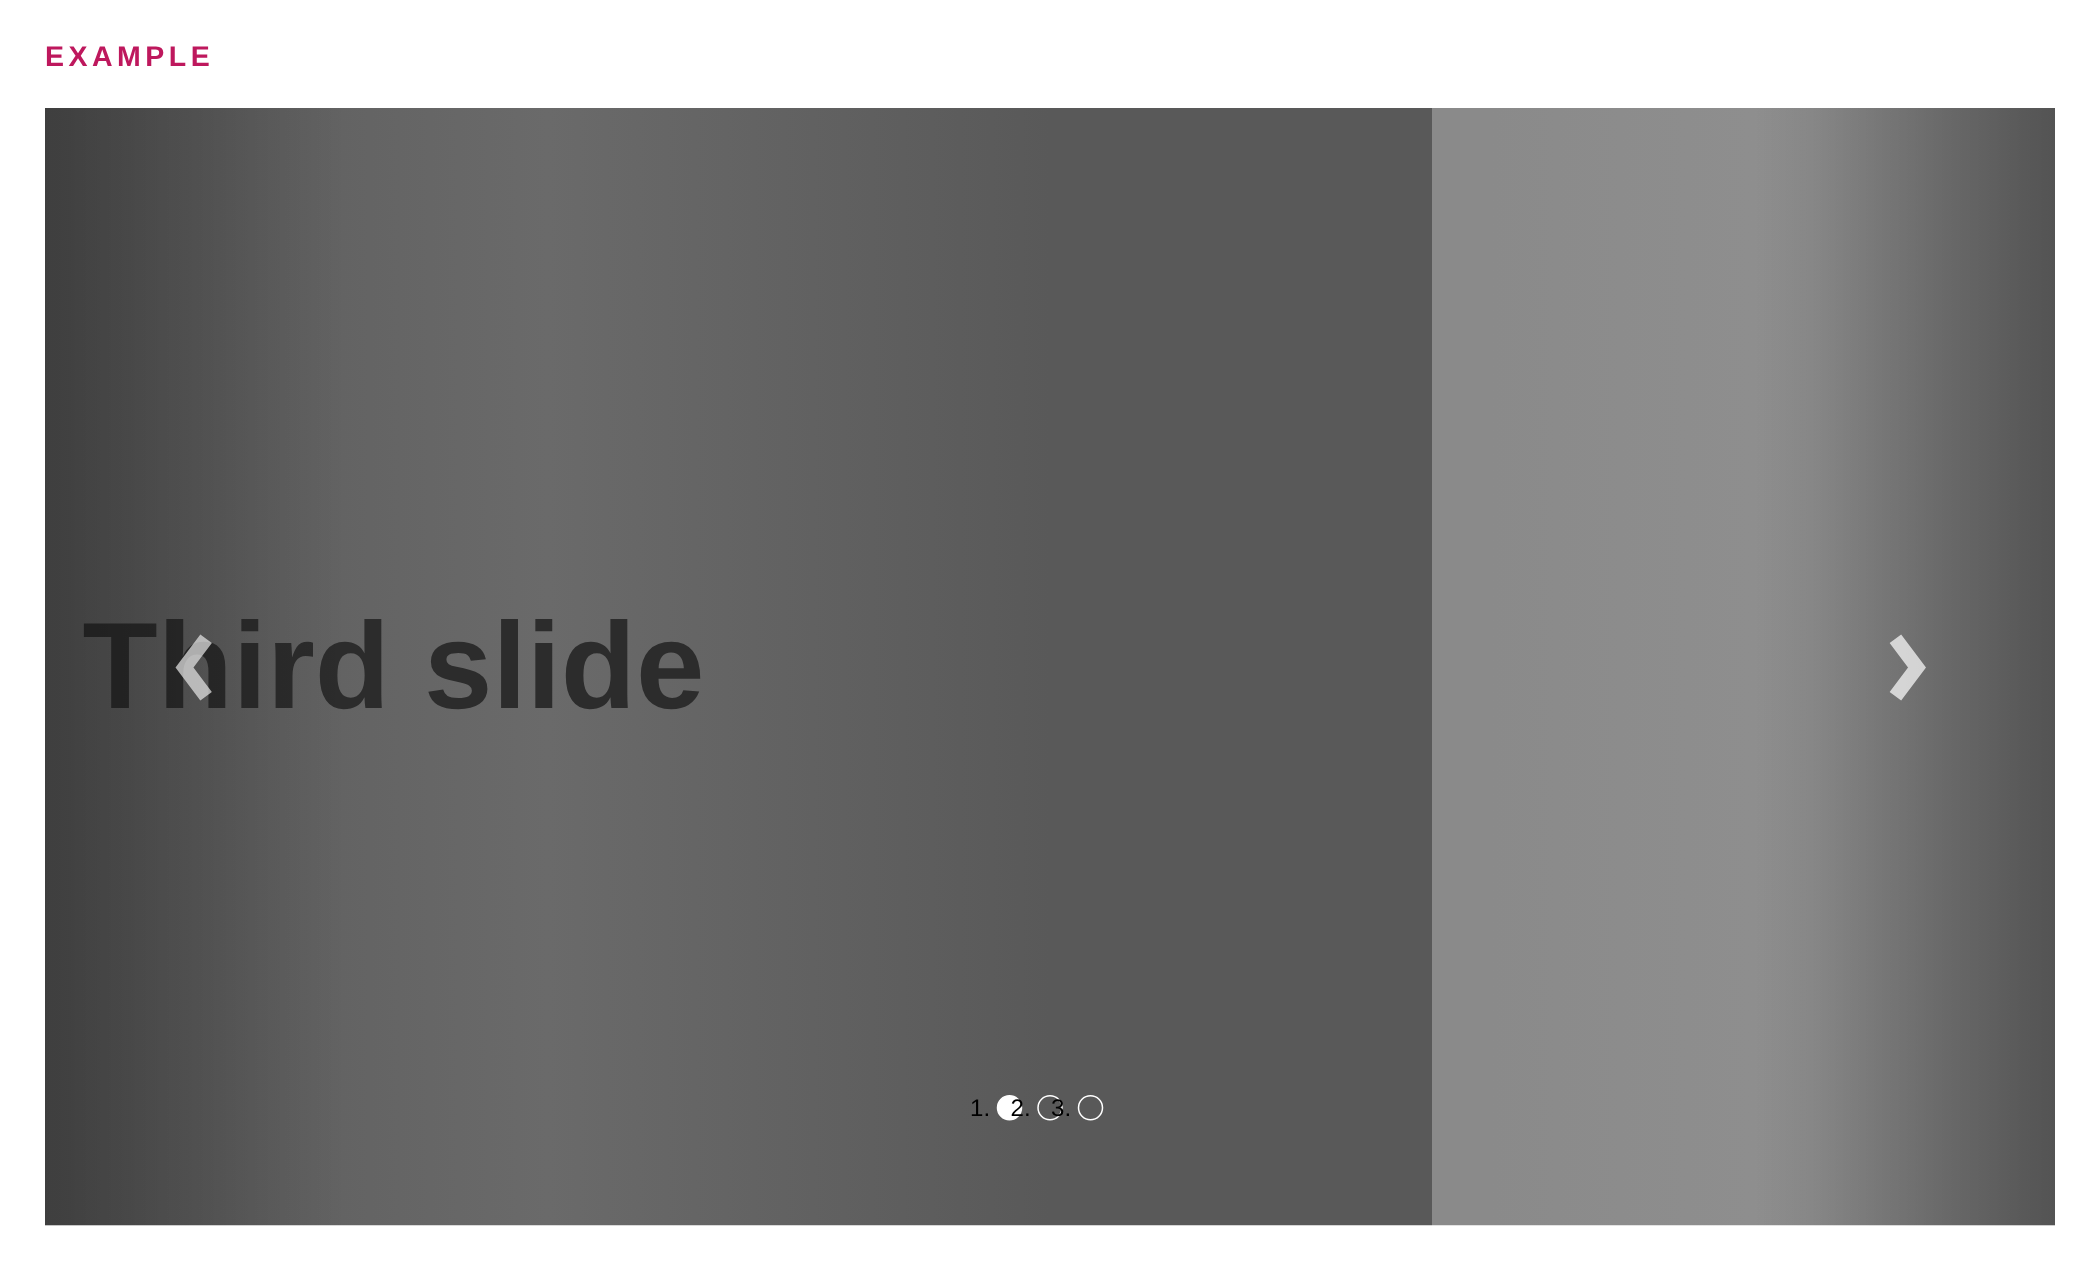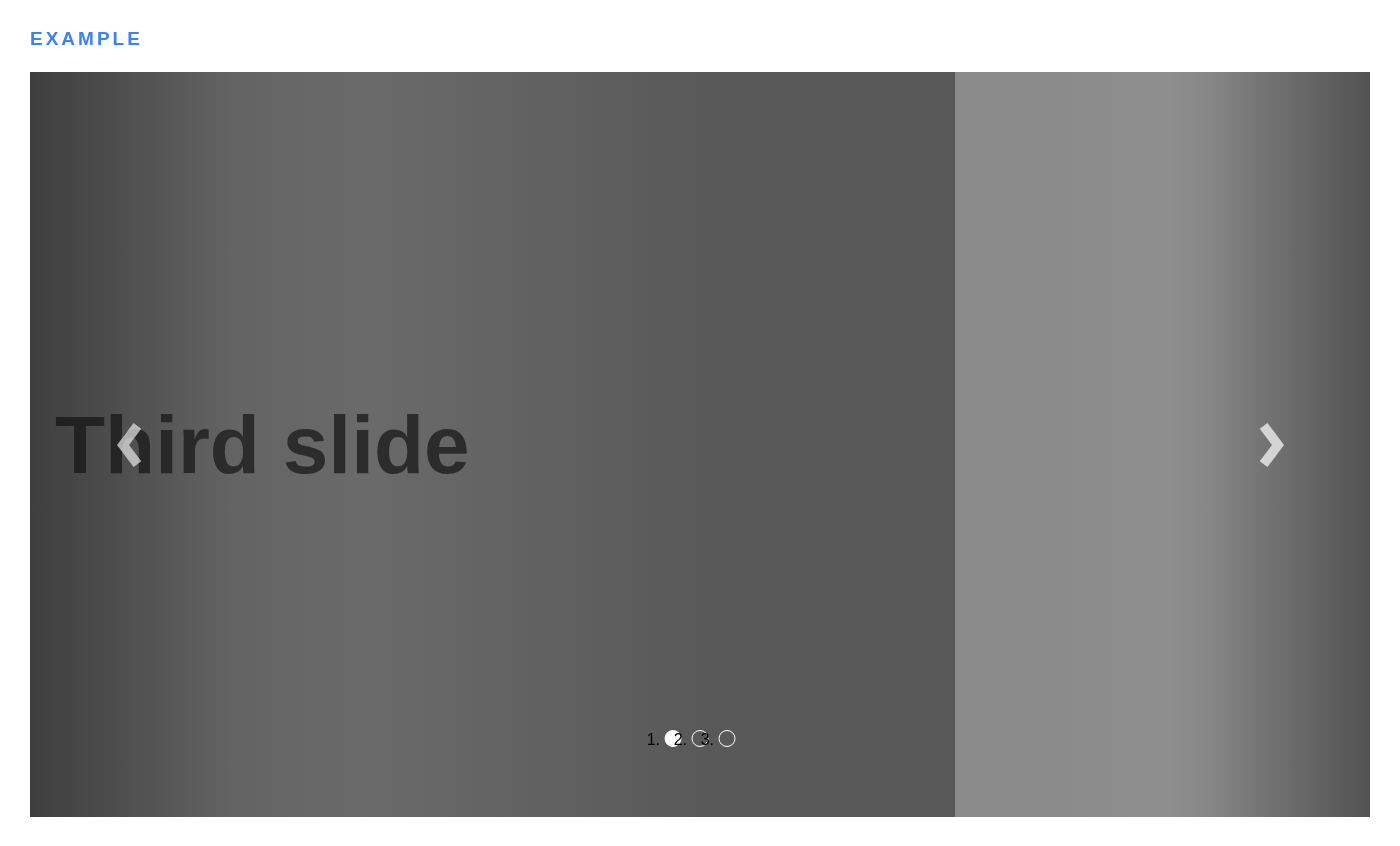--- a/index.html
+++ b/index.html
@@ -10,21 +10,21 @@
     body {
       font-family: "Helvetica Neue", Helvetica, Arial, sans-serif;
       background: #ffffff;
       width: 1400px;
       height: 846px;
     }
     .section-title {
       font-size: 19px;
       font-weight: bold;
       letter-spacing: 3px;
-      color: #3b82f6;
+      color: #be185d;
       padding: 28px 0 22px 30px;
       text-transform: uppercase;
     }
     .carousel {
       position: relative;
       margin: 0 30px;
       height: 745px;
       overflow: hidden;
     }
     .slide {

